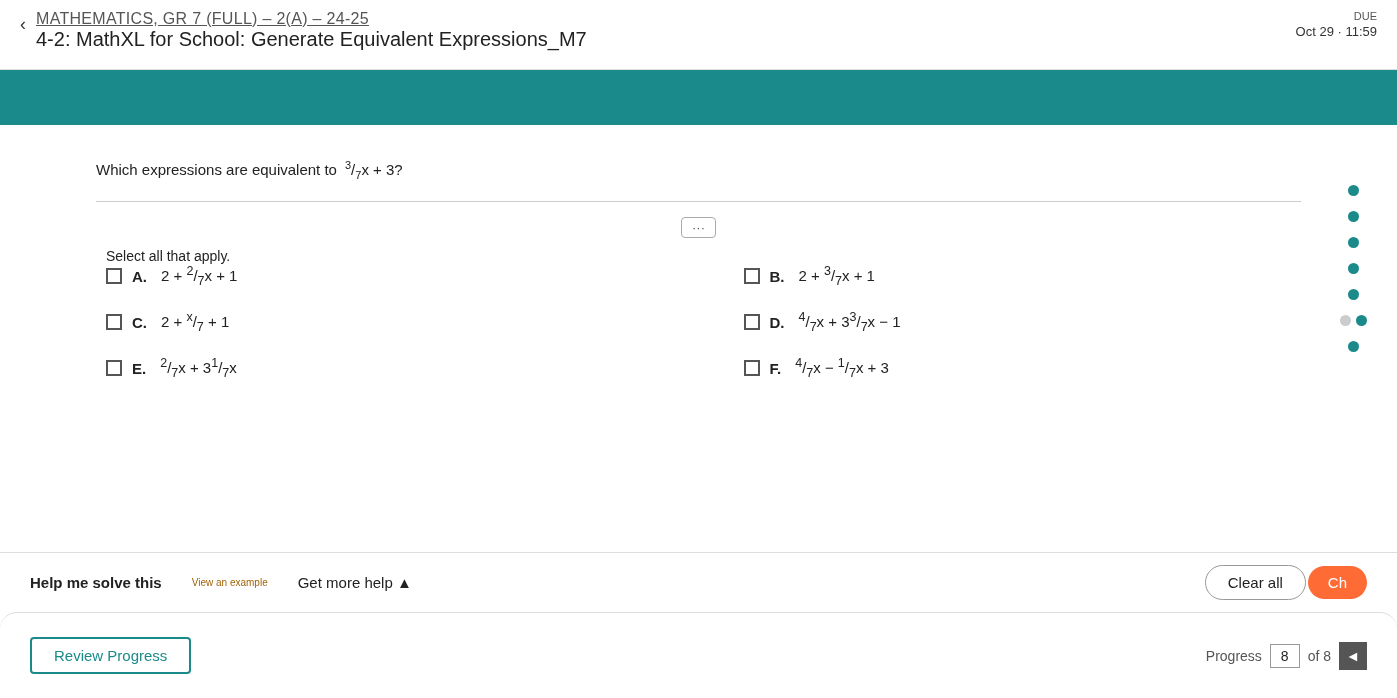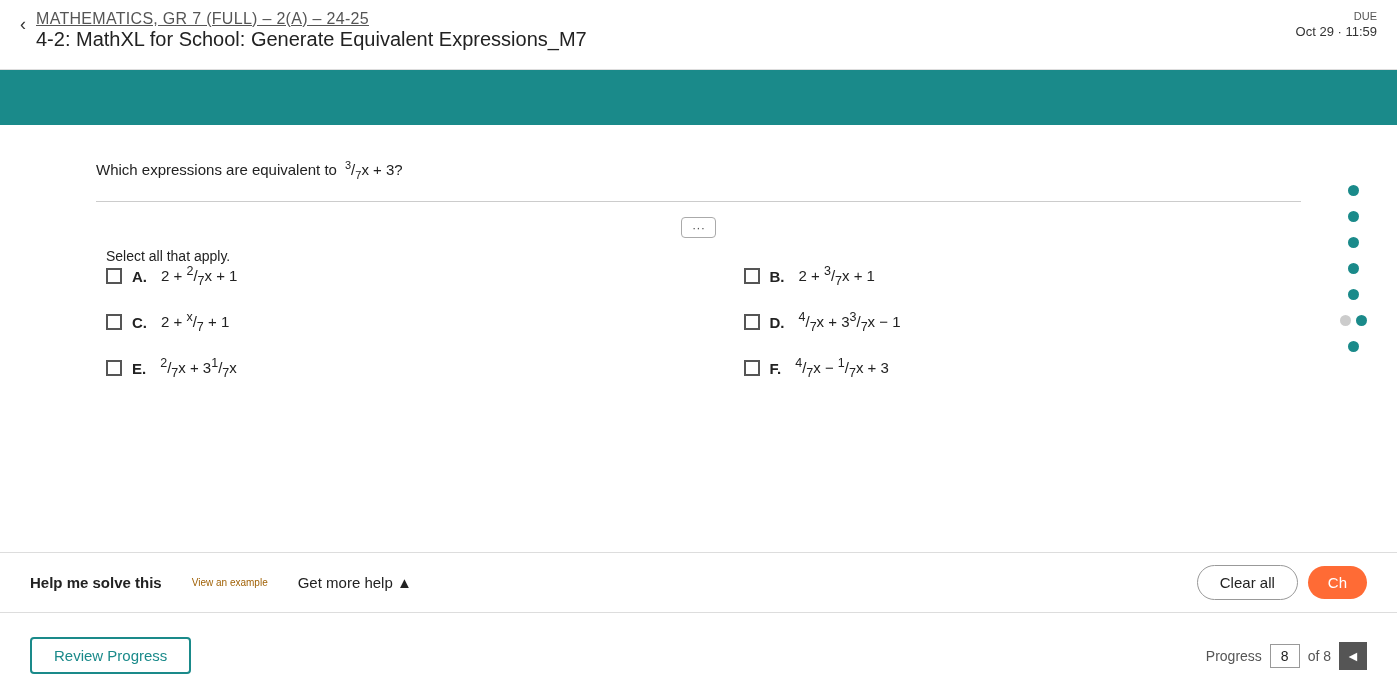--- a/index.html
+++ b/index.html
@@ -207,21 +207,21 @@
     .more-help-link {
       font-size: 15px;
       color: #222;
       cursor: pointer;
       text-decoration: none;
     }
 
     .bottom-right {
       display: flex;
       align-items: center;
-      gap: 10px;
+      gap: 2px;
     }
 
     .clear-all-btn {
       border: 1px solid #999;
       border-radius: 20px;
       padding: 8px 22px;
       font-size: 15px;
       background: #fff;
       cursor: pointer;
       color: #222;
@@ -239,20 +239,21 @@
 
     
     .footer-bar {
       border-top: 1px solid #ddd;
       padding: 24px 30px;
       display: flex;
       align-items: center;
       justify-content: space-between;
       background: #fff;
       min-height: 50px;
+      border-radius: 17px;
     }
 
     .review-btn {
       border: 2px solid #1a8a8a;
       border-radius: 4px;
       padding: 8px 22px;
       font-size: 15px;
       color: #1a8a8a;
       background: #fff;
       cursor: pointer;

